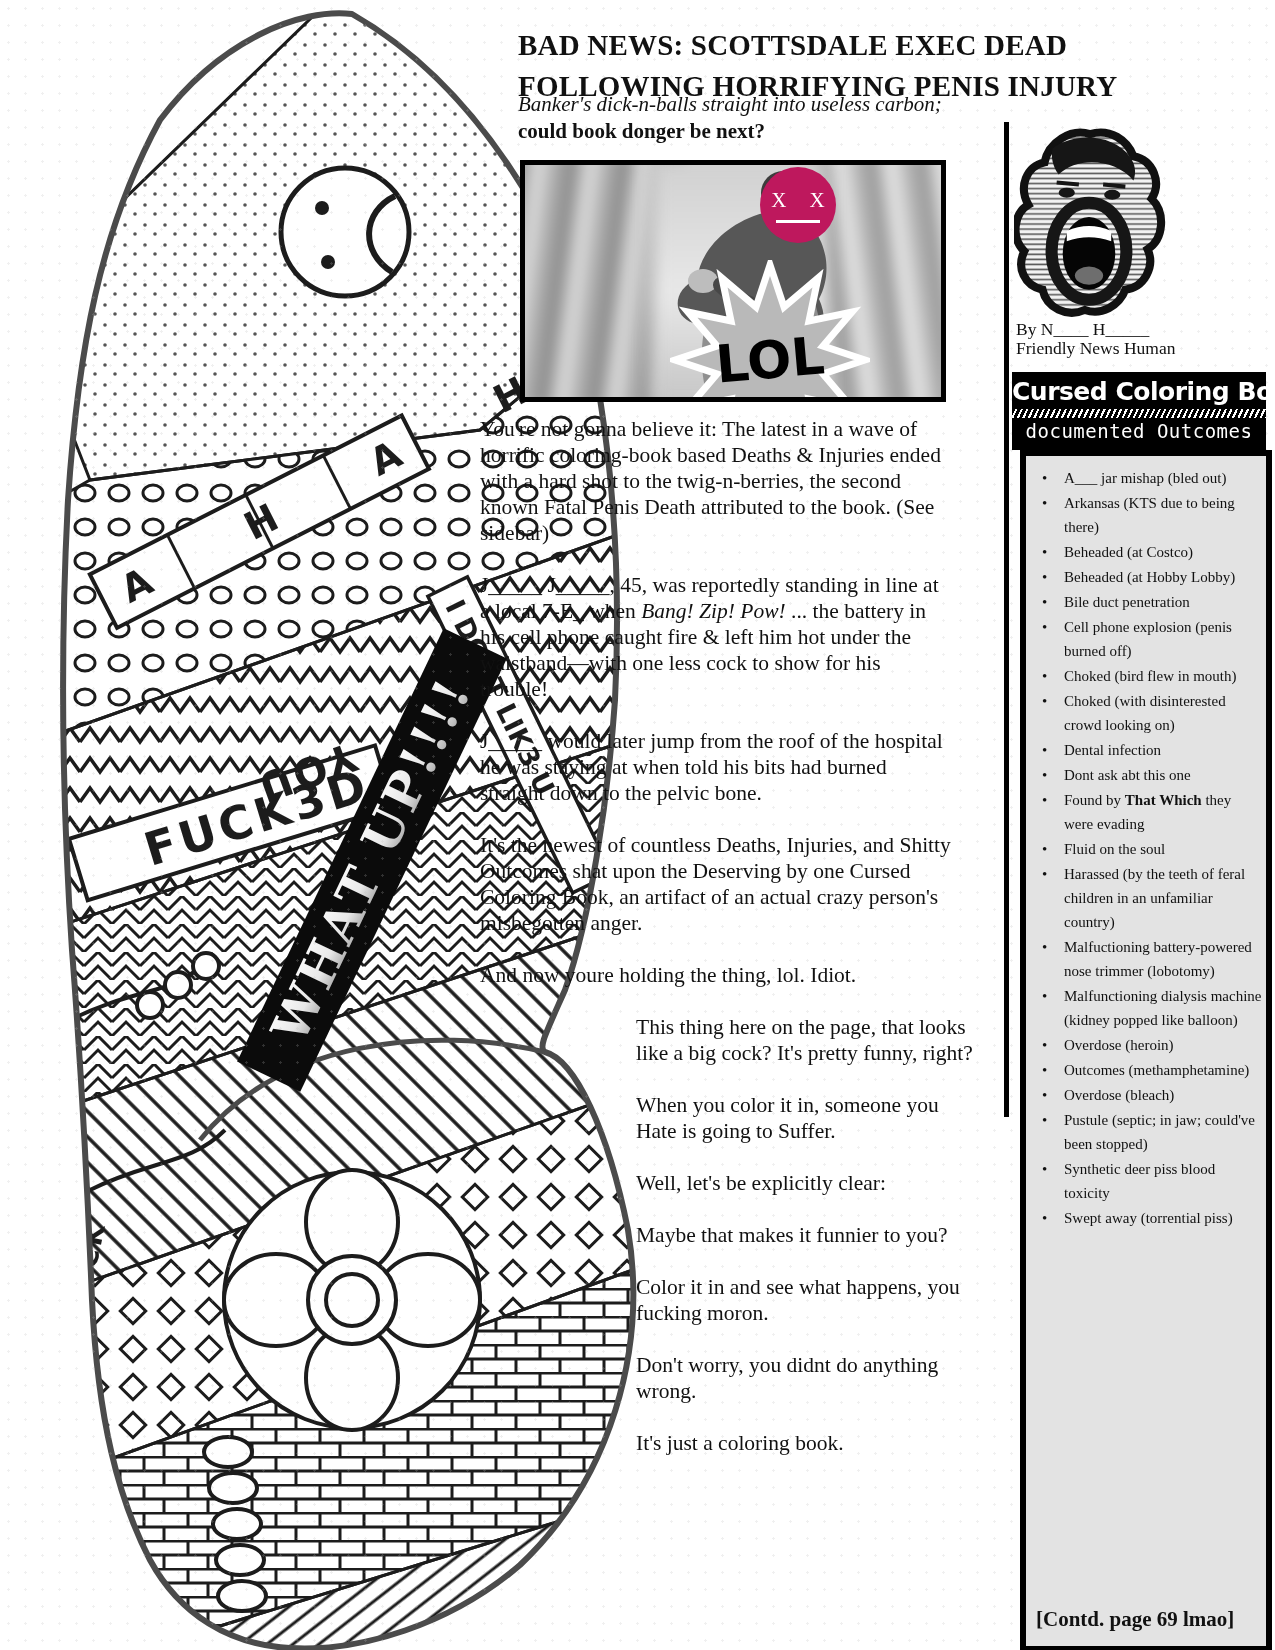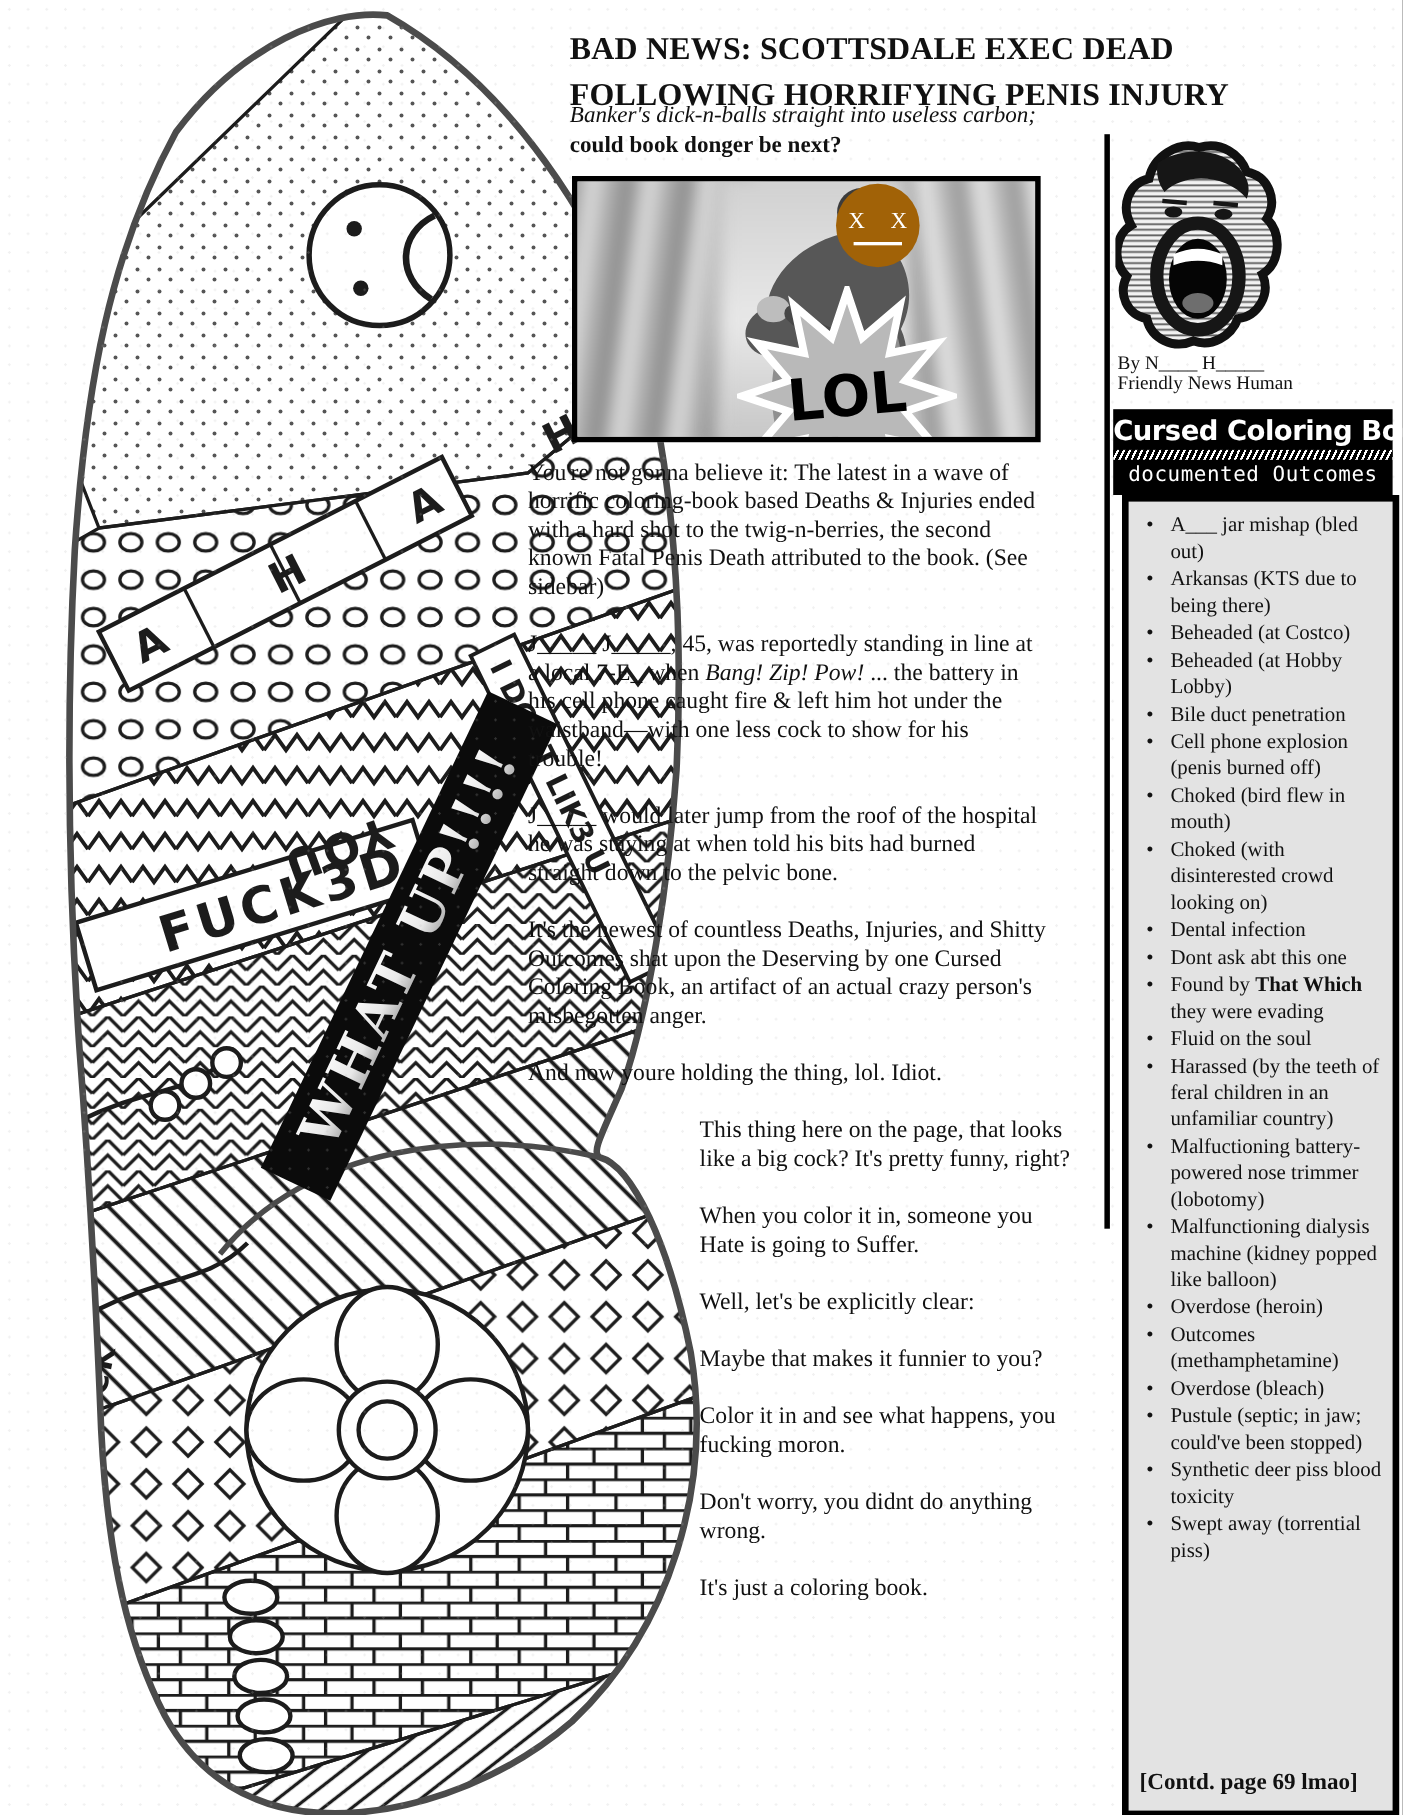--- a/index.html
+++ b/index.html
@@ -15,40 +15,40 @@
   .sub-bold{position:absolute;left:518px;top:119px;width:470px;font-weight:bold;font-size:21px;z-index:6;}
   
   .photo{position:absolute;left:520px;top:160px;width:416px;height:232px;border:5px solid #000;
         background:#d8d8d8;overflow:hidden;z-index:6;}
   .shelf{position:absolute;top:-12px;bottom:-12px;filter:blur(7px);}
   .shelf.l{left:-12px;width:42%;background:repeating-linear-gradient(97deg,#8f8f8f 0 16px,#d2d2d2 16px 38px,#aaa 38px 52px);}
   .shelf.r{right:-12px;width:38%;background:repeating-linear-gradient(83deg,#9a9a9a 0 14px,#dcdcdc 14px 36px,#b2b2b2 36px 50px);}
   .floor{position:absolute;left:30%;right:28%;top:-10px;bottom:-10px;filter:blur(9px);
         background:linear-gradient(180deg,#cfcfcf 0%,#e8e8e8 55%,#c4c4c4 100%);}
   .man-svg{position:absolute;inset:0;width:100%;height:100%;}
-  .censor{position:absolute;left:235px;top:2px;width:76px;height:76px;border-radius:50%;background:#a16207;
+  .censor{position:absolute;left:235px;top:2px;width:76px;height:76px;border-radius:50%;background:#be185d;
         display:flex;flex-direction:column;align-items:center;justify-content:center;color:#fff;z-index:3;}
   .censor .xx{font-size:21px;letter-spacing:9px;text-indent:9px;font-family:"Liberation Serif",serif;}
   .censor .bar{width:44px;height:3px;background:#fff;margin-top:7px;}
   .burst{position:absolute;left:145px;top:95px;width:200px;height:200px;z-index:2;}
   .burst text{font-family:"DejaVu Sans",sans-serif;font-weight:bold;font-size:52px;}
   
   .divider{position:absolute;left:1004px;top:122px;width:5px;height:995px;background:#000;z-index:6;}
   .author-photo{position:absolute;left:1014px;top:126px;width:152px;height:192px;z-index:6;}
   .byline{position:absolute;left:1016px;top:320px;width:250px;font-size:17.5px;line-height:19px;z-index:6;}
   
   .sb-head{position:absolute;left:1012px;top:372px;width:254px;height:78px;background:#000;z-index:6;
         color:#fff;}
   .sb-title{font-family:"DejaVu Sans",sans-serif;font-weight:bold;font-size:25px;
         text-align:center;padding-top:5px;letter-spacing:-.5px;white-space:nowrap;}
   .sb-hatch{height:9px;margin:3px 0 2px 0;background:repeating-linear-gradient(115deg,#000 0 3px,#fff 3px 5px);}
   .sb-sub{font-family:"DejaVu Sans Mono",monospace;font-size:19px;text-align:center;letter-spacing:.5px;}
   .sb-box{position:absolute;left:1020px;top:450px;width:230px;height:1170px;background:#e3e3e3;
         border:6px solid #000;z-index:6;padding:10px 4px 10px 6px;}
-  .sb-box ul{list-style:none;margin:0;padding:0;font-size:19px;line-height:24px;}
+  .sb-box ul{list-style:none;margin:0;padding:0;font-size:15px;line-height:24px;}
   .sb-box li{position:relative;padding-left:32px;margin-bottom:1px;}
   .sb-box li::before{content:"\2022";position:absolute;left:10px;top:0;}
   .sb-footer{position:absolute;left:10px;bottom:14px;font-weight:bold;font-size:21px;}
   
   .article{position:absolute;left:480px;top:416px;width:472px;font-size:21.5px;line-height:26px;z-index:6;}
   .article p{margin:0 0 26px 0;}
   .article p.indent{margin-left:156px;margin-right:-26px;}
   
   .drawing{position:absolute;left:0;top:0;width:648px;height:1650px;z-index:4;}
   .hand{font-family:"DejaVu Sans",sans-serif;font-weight:bold;fill:#1c1c1c;}

